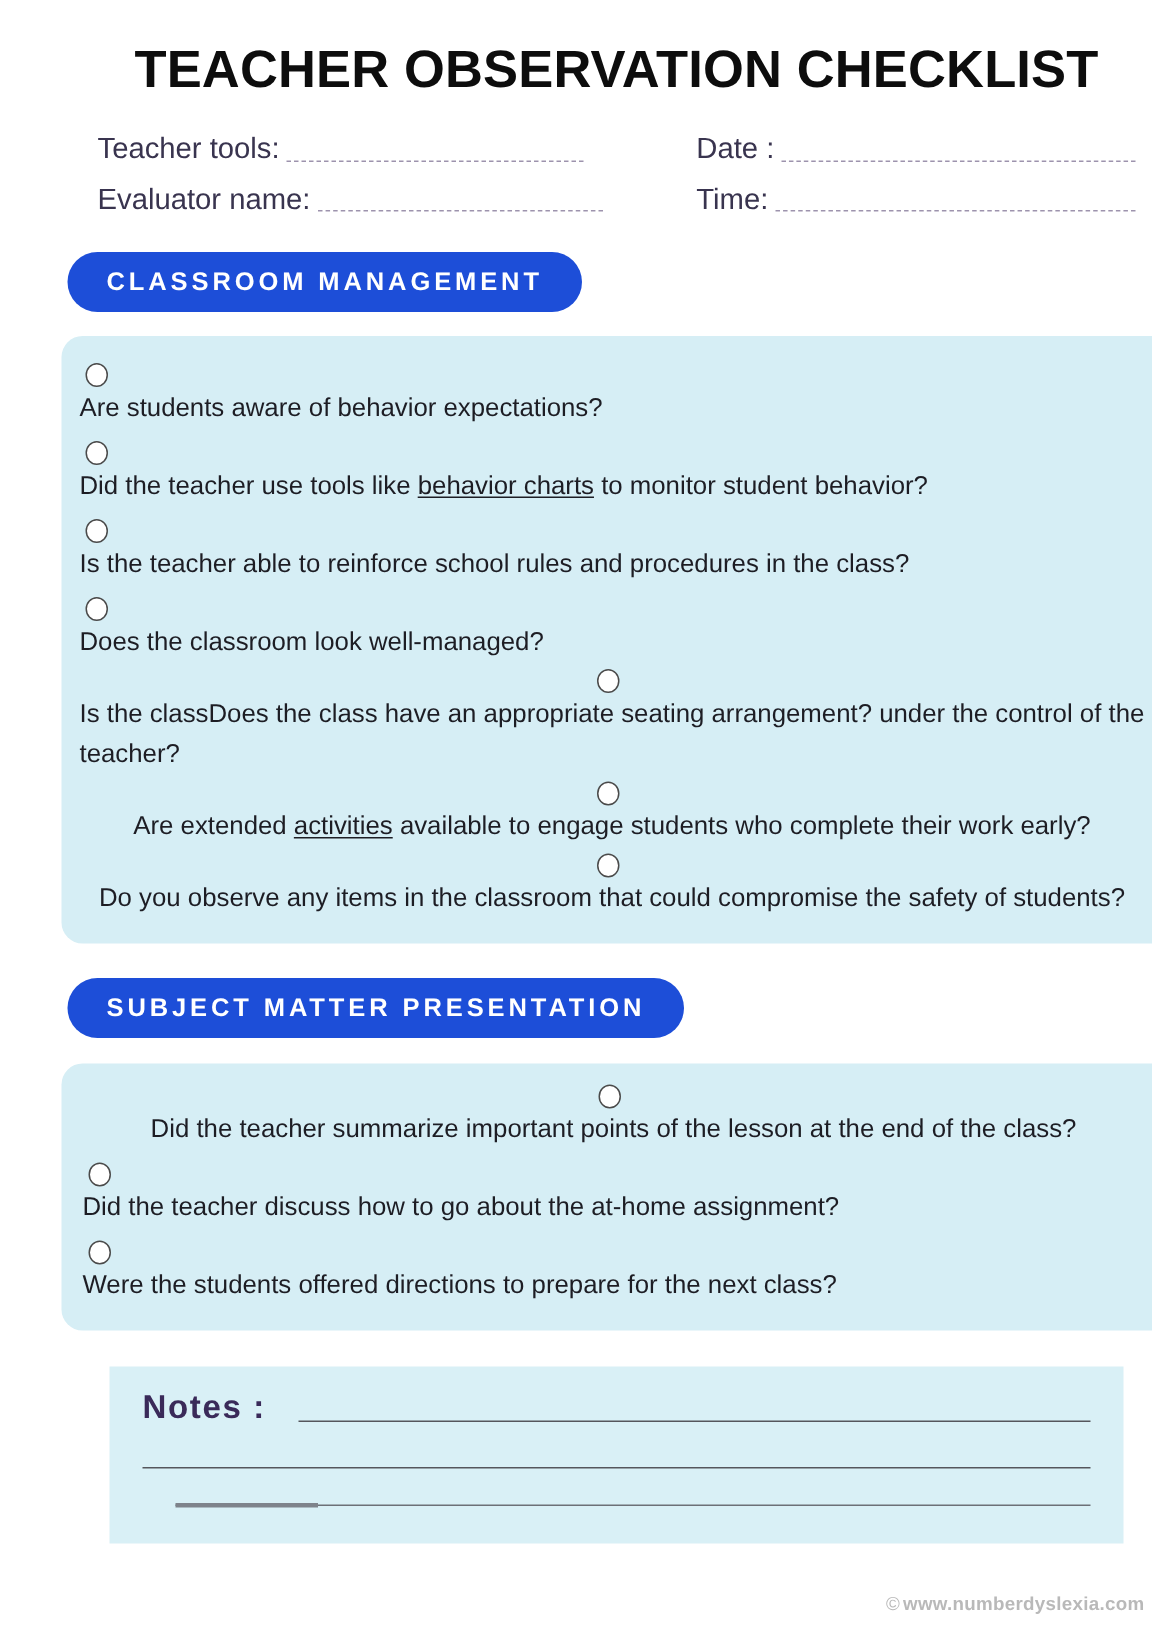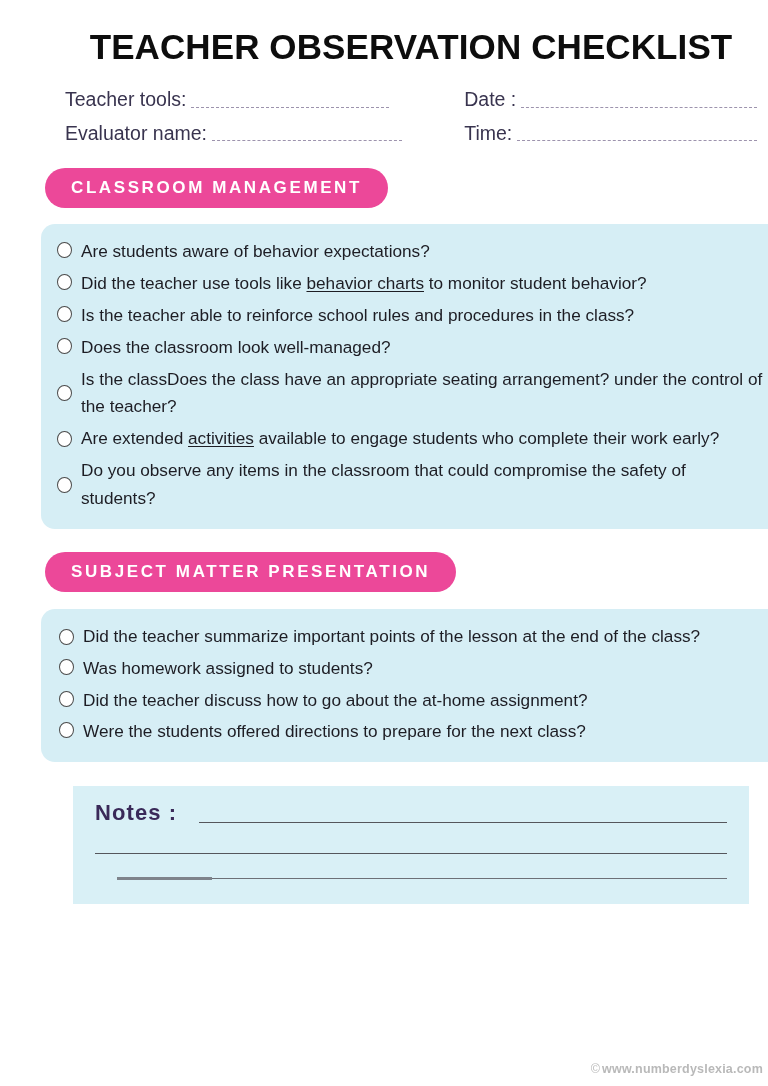--- a/index.html
+++ b/index.html
@@ -72,21 +72,21 @@
     margin-bottom: 3px;
     border-bottom: 1.4px dashed #9d93ad;
     height: 1px;
   }
   .field.teacher .field-rule { max-width: 198px; }
   .field.evaluator .field-rule { max-width: 190px; }
 
   
   .pill {
     display: inline-block;
-    background: #ec4899;
+    background: #1d4ed8;
     color: #ffffff;
     font-size: 17px;
     font-weight: bold;
     letter-spacing: 2.6px;
     padding: 11px 26px 12px 26px;
     border-radius: 26px;
     margin: 0;
     line-height: 1;
     white-space: nowrap;
   }
@@ -97,20 +97,21 @@
     background: #d6eef5;
     border-radius: 14px;
     padding: 12px 18px 14px 12px;
     box-sizing: border-box;
   }
 
   .check-item {
     display: flex;
     align-items: flex-start;
     padding: 2px 0;
+    flex-direction: column;
   }
   .check-item.multiline { align-items: center; }
 
   .bubble {
     flex: 0 0 auto;
     width: 15px;
     height: 16px;
     border: 1.6px solid #4a4a4a;
     border-radius: 50%;
     background: #ffffff;
@@ -263,24 +264,20 @@
     <span class="pill">SUBJECT MATTER PRESENTATION</span>
   </div>
 
   <div class="card" style="margin-top:17px; padding-left:14px;">
 
     <div class="check-item multiline">
       <span class="bubble"></span>
       <span class="check-text">Did the teacher summarize important points of the lesson at the end of the class?</span>
     </div>
 
-    <div class="check-item">
-      <span class="bubble"></span>
-      <span class="check-text">Was homework assigned to students?</span>
-    </div>
 
     <div class="check-item">
       <span class="bubble"></span>
       <span class="check-text">Did the teacher discuss how to go about the at-home assignment?</span>
     </div>
 
     <div class="check-item">
       <span class="bubble"></span>
       <span class="check-text">Were the students offered directions to prepare for the next class?</span>
     </div>

